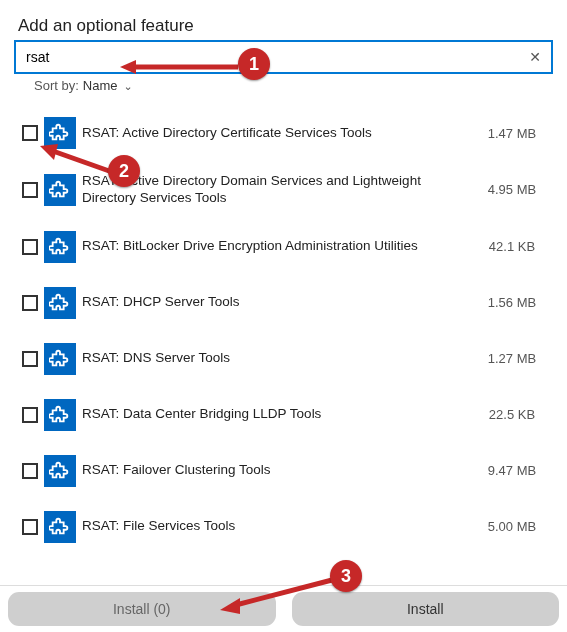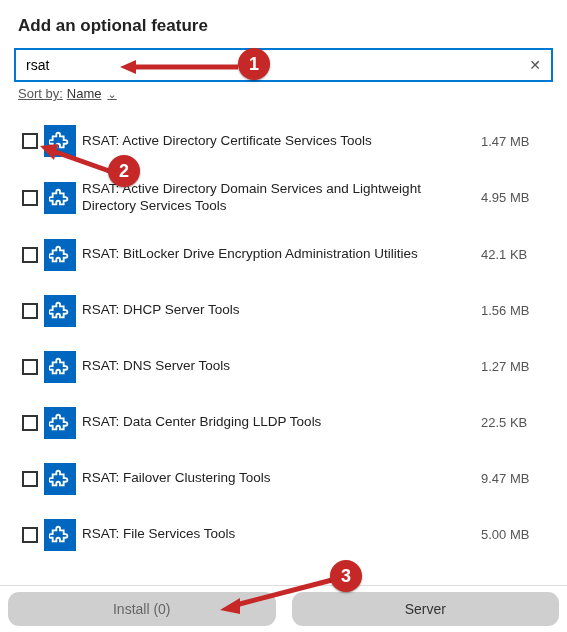--- a/index.html
+++ b/index.html
@@ -15,23 +15,23 @@
   }
   .window {
     width: 567px;
     height: 632px;
     position: relative;
     box-sizing: border-box;
     padding: 12px 14px 0 14px;
   }
   .title {
     font-size: 17px;
-    font-weight: 700;
+    font-weight: 400;
     color: #222;
-    margin: 4px 0 12px 4px;
+    margin: 4px 0 4px 4px;
   }
   .searchbox {
     box-sizing: border-box;
     width: 100%;
     height: 34px;
     border: 2px solid #0078d4;
     display: flex;
     align-items: center;
     padding: 0 8px;
     margin-bottom: 4px;
@@ -48,22 +48,21 @@
     font-size: 14px;
     color: #555;
     cursor: pointer;
     padding: 0 2px;
   }
   .sortrow {
     display: flex;
     align-items: flex-end;
     font-size: 13px;
     color: #555;
-    margin: 4px 0 12px 4px;
-    text-decoration: underline;
+    margin: 4px 0 12px 20px;
   }
   .sortrow .value {
     margin-left: 4px;
     color: #333;
   }
   .chev {
     margin-left: 6px;
     font-size: 11px;
     color: #555;
   }
@@ -100,21 +99,21 @@
   .name {
     flex: 1 1 auto;
     font-size: 13.5px;
     color: #222;
     line-height: 1.25;
     padding-right: 8px;
   }
   .size-col {
     width: 62px;
     flex: 0 0 auto;
-    text-align: left;
+    text-align: center;
     font-size: 13px;
     color: #555;
     padding-right: 6px;
   }
   .footer {
     position: absolute;
     left: 0;
     bottom: 0;
     width: 567px;
     height: 46px;
@@ -273,21 +272,21 @@
       
       
       
     </div>
 
   </div>
 </div>
 
 <div class="footer">
   <div class="btn install">Install (0)</div>
-  <div class="btn">Server</div>
+  <div class="btn">Install</div>
 </div>
 
 <div class="callout" style="left:238px; top:48px;">1</div>
 <svg class="arrow" style="left:120px; top:58px;" width="120" height="18">
   <line x1="118" y1="9" x2="12" y2="9" stroke="#c62828" stroke-width="5"></line>
   <polygon points="0,9 16,2 16,16" fill="#c62828"></polygon>
 </svg>
 
 <div class="callout" style="left:108px; top:155px;">2</div>
 <svg class="arrow" style="left:38px; top:142px;" width="78" height="36">

